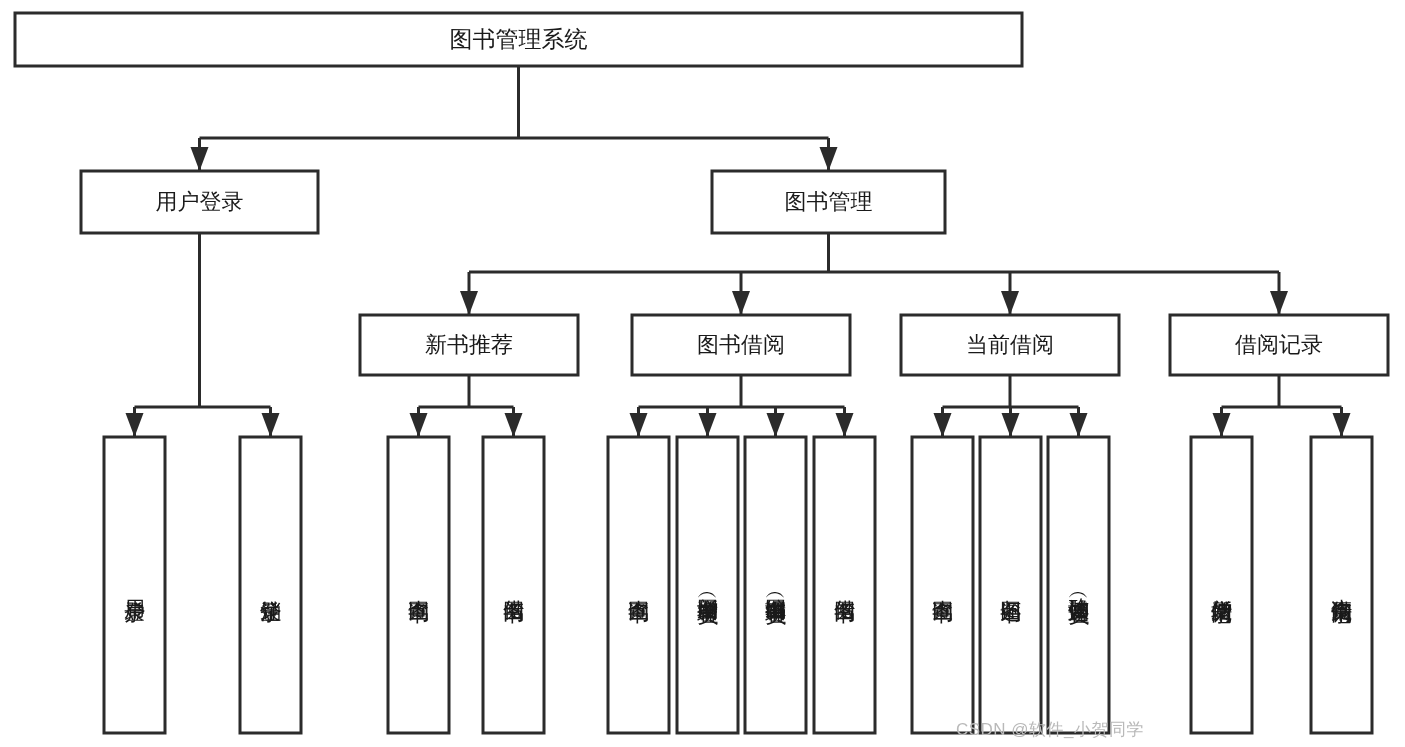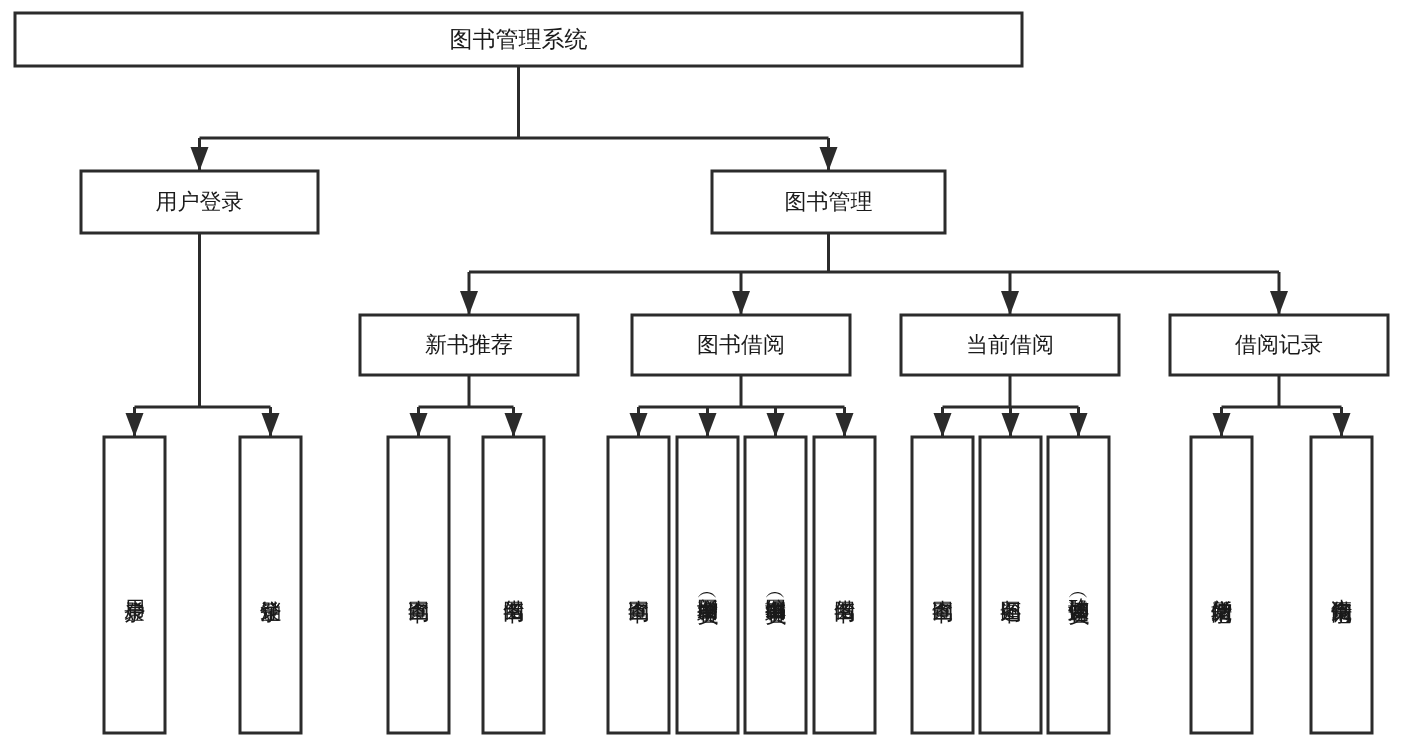--- a/index.html
+++ b/index.html
@@ -252,13 +252,14 @@
         <span class="leaf-label">确认归还（管理员）</span>
       </div>
       <div class="leaf-label-wrap" style="left: 1191px; top: 437px; width: 61px; height: 296px;">
         <span class="leaf-label">新增借阅记录</span>
       </div>
       <div class="leaf-label-wrap" style="left: 1311px; top: 437px; width: 61px; height: 296px;">
         <span class="leaf-label">查询借阅记录</span>
       </div>
     </div>
 
+  <div class="watermark">CSDN @软件_小贺同学</div>
 </div>
 
 </body></html>

